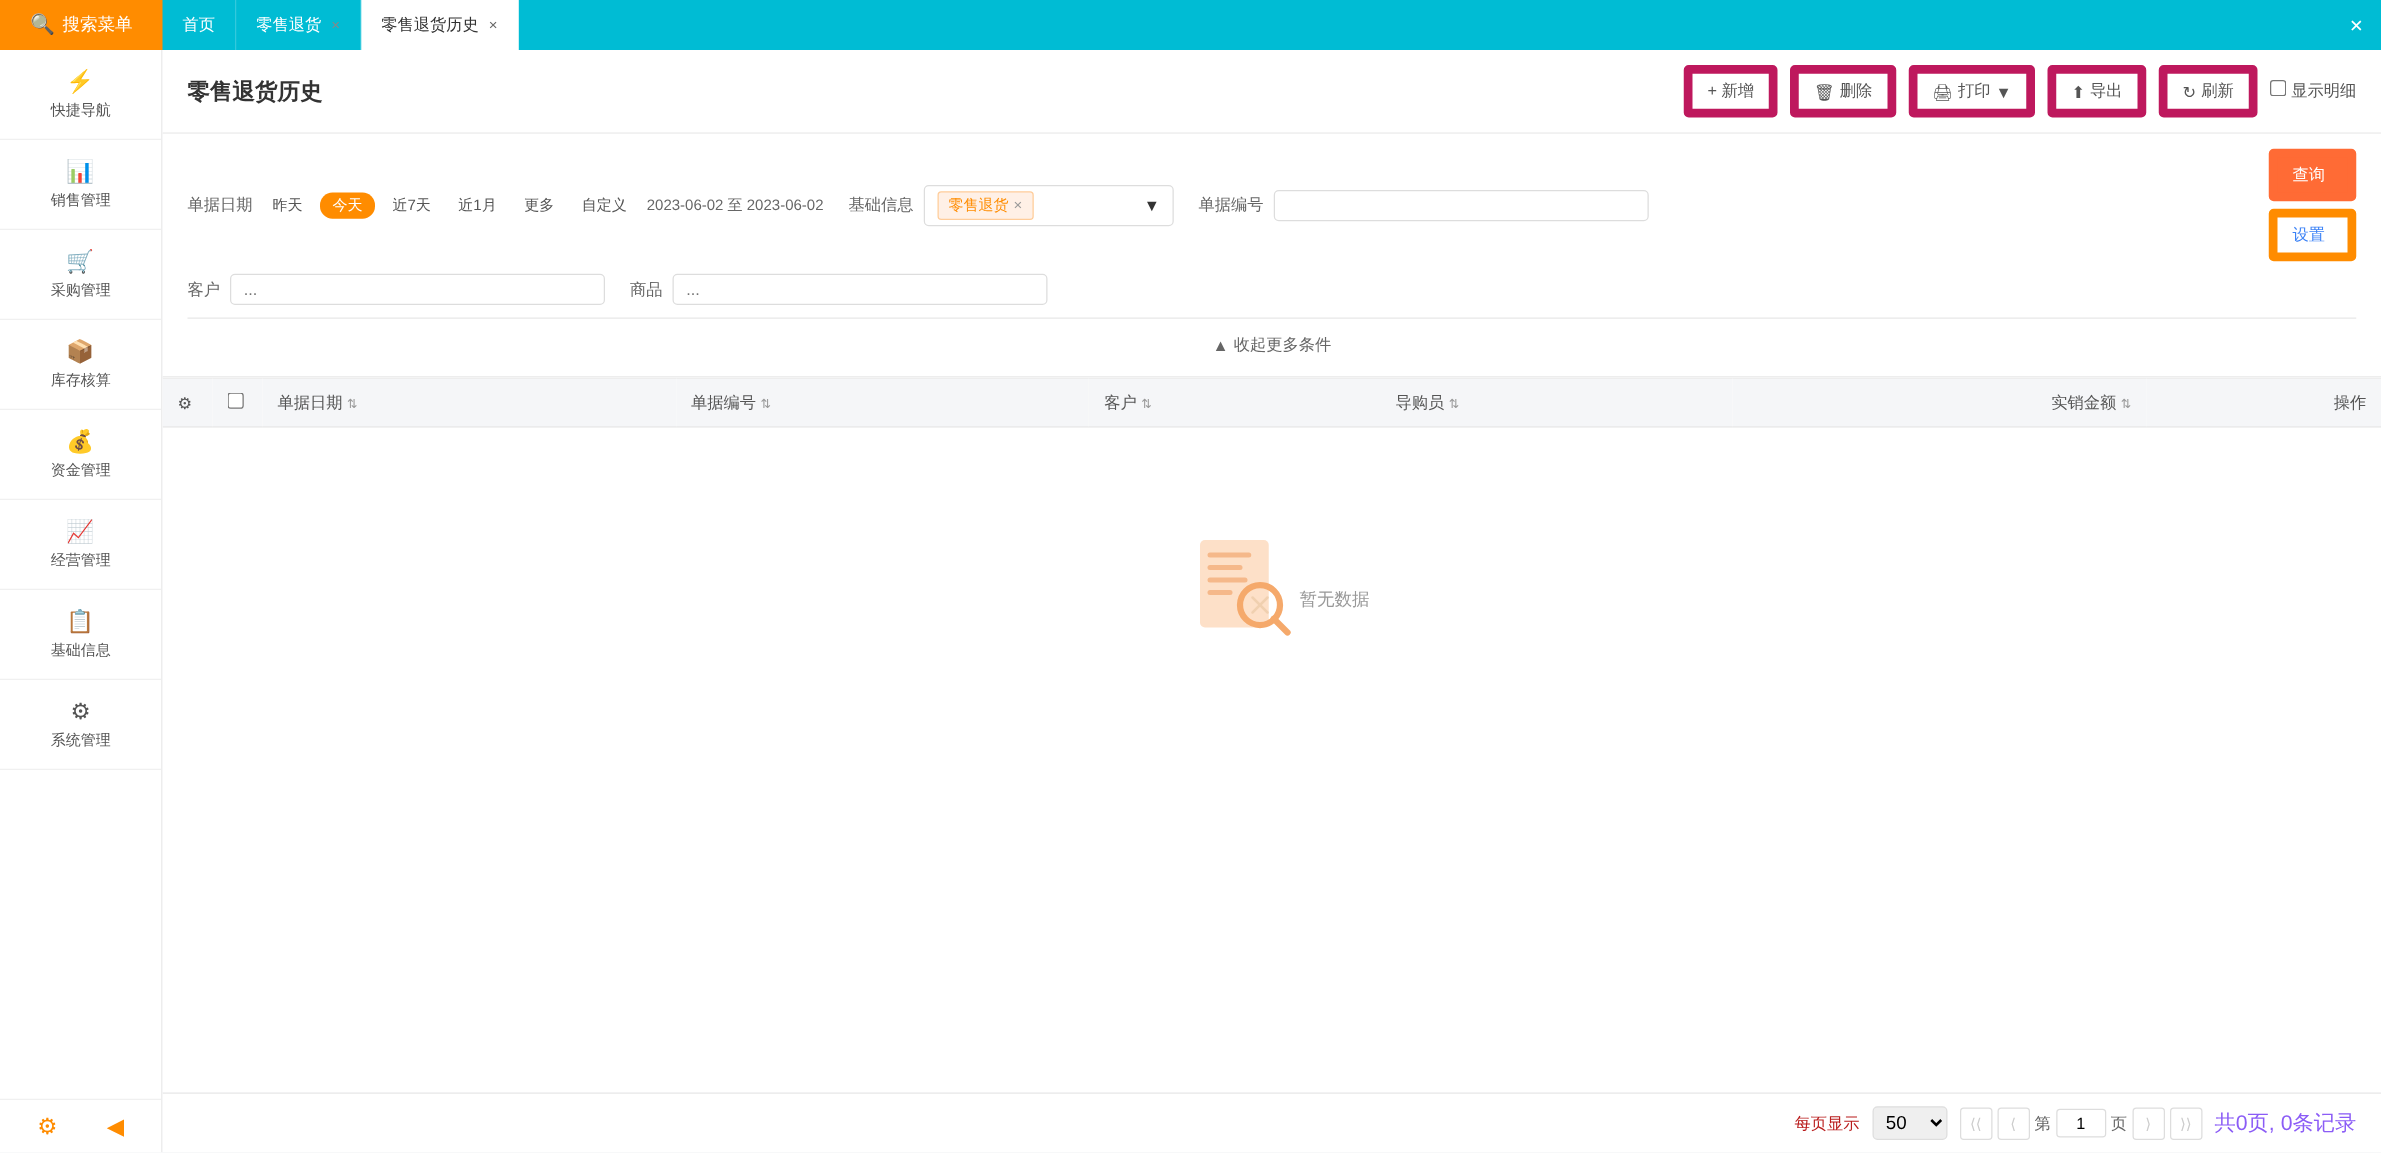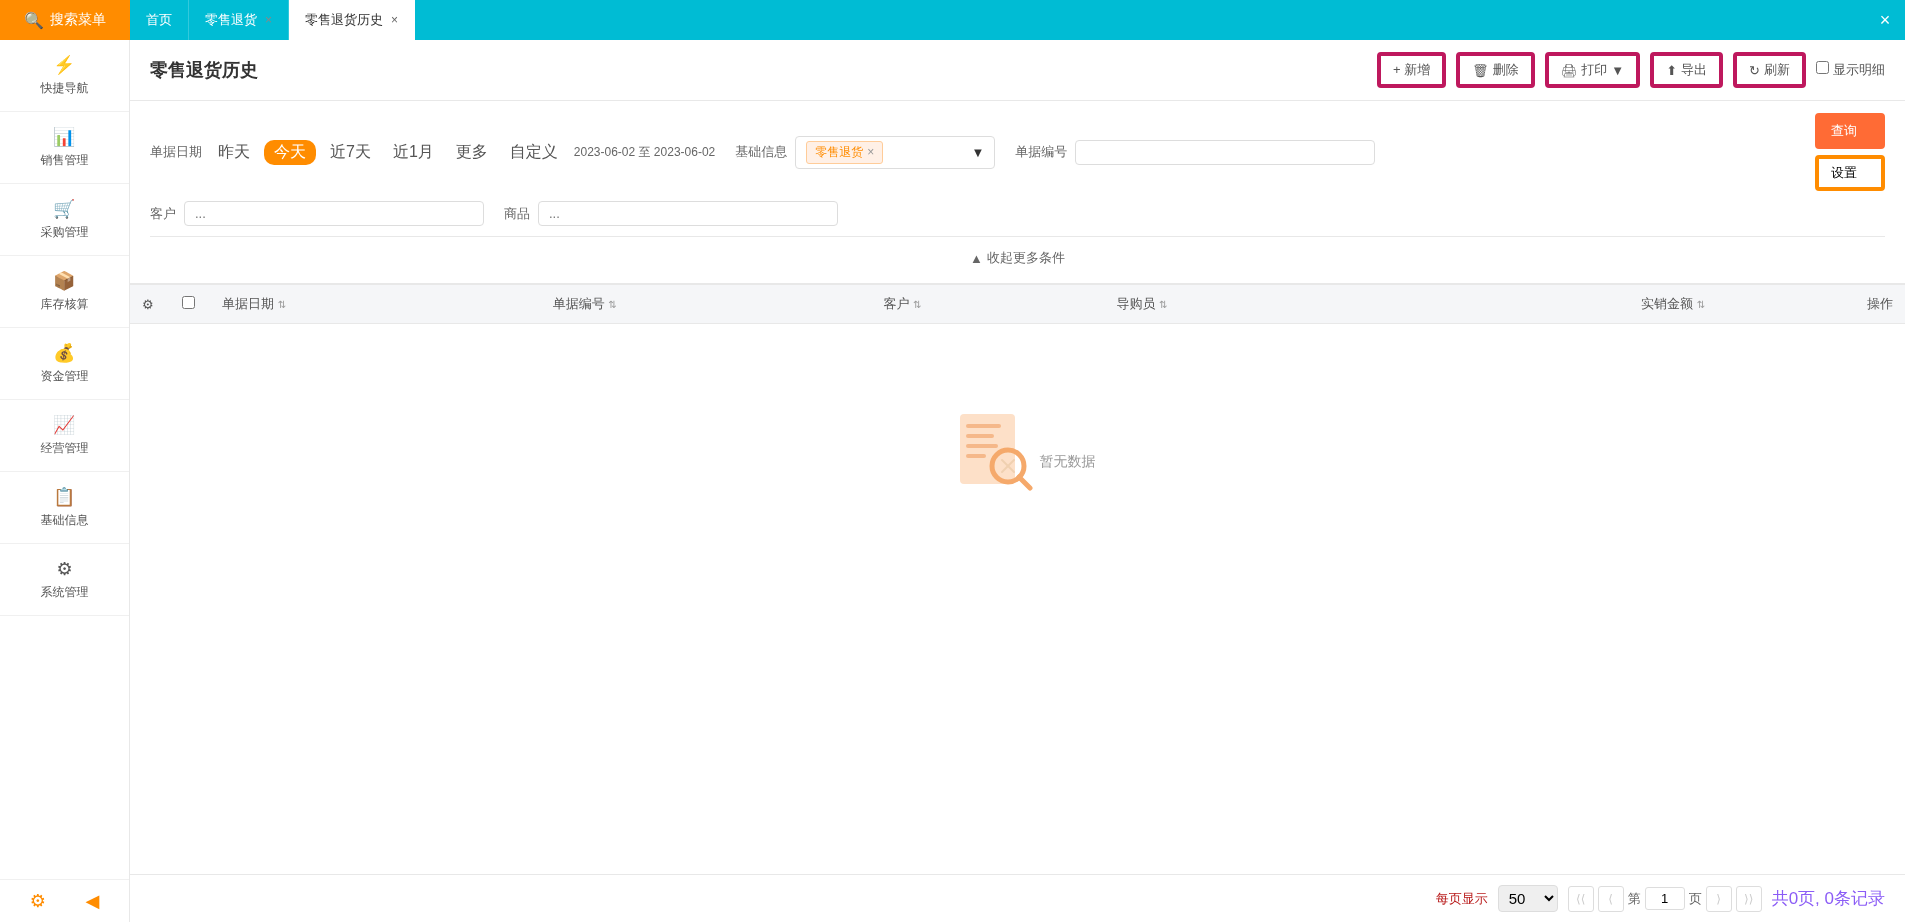--- a/index.html
+++ b/index.html
@@ -26,31 +26,31 @@
     .sidebar-bottom { margin-top: auto; display: flex; justify-content: space-around; padding: 10px; border-top: 1px solid #f0f0f0; }
     .sidebar-bottom-btn { cursor: pointer; color: #ff8c00; font-size: 18px; }
 
     
     .content { flex: 1; display: flex; flex-direction: column; overflow: hidden; background: #f5f6f8; }
 
     
     .page-header { background: white; padding: 12px 20px; display: flex; align-items: center; justify-content: space-between; border-bottom: 1px solid #e8e8e8; flex-shrink: 0; }
     .page-title { font-size: 18px; font-weight: bold; color: #333; }
     .toolbar { display: flex; align-items: center; gap: 10px; }
-    .toolbar-btn { display: flex; align-items: center; gap: 4px; padding: 5px 12px; border: 4px solid #be185d; border-radius: 4px; background: white; cursor: pointer; font-size: 13px; color: #555; }
+    .toolbar-btn { display: flex; align-items: center; gap: 4px; padding: 5px 12px; border: 7px solid #be185d; border-radius: 4px; background: white; cursor: pointer; font-size: 13px; color: #555; }
     .toolbar-btn.primary { background: #ff8c00; color: white; border-color: #ff8c00; }
     .checkbox-label { display: flex; align-items: flex-start; gap: 4px; font-size: 13px; color: #555; cursor: pointer; }
 
     
     .filter-area { background: white; padding: 12px 20px; border-bottom: 1px solid #e8e8e8; flex-shrink: 0; }
     .filter-row { display: flex; align-items: center; gap: 20px; margin-bottom: 10px; flex-wrap: wrap; }
     .filter-item { display: flex; align-items: center; gap: 8px; }
     .filter-label { color: #666; font-size: 13px; white-space: nowrap; }
     .date-options { display: flex; align-items: center; gap: 6px; }
-    .date-btn { padding: 2px 8px; border-radius: 3px; cursor: pointer; font-size: 16px; color: #555; }
+    .date-btn { padding: 2px 8px; border-radius: 3px; cursor: pointer; font-size: 12px; color: #555; }
     .date-btn.active { background: #ff8c00; color: white; border-radius: 10px; padding: 2px 10px; }
     .date-range { font-size: 12px; color: #666; }
     .filter-select { display: flex; align-items: center; gap: 6px; border: 1px solid #ddd; border-radius: 4px; padding: 4px 10px; min-width: 200px; cursor: pointer; }
     .filter-input { border: 1px solid #ddd; border-radius: 4px; padding: 4px 10px; min-width: 200px; outline: none; font-size: 13px; }
     .tag { display: flex; align-items: center; gap: 4px; background: #fff0e6; border: 1px solid #ffcc99; border-radius: 3px; padding: 2px 8px; font-size: 12px; color: #ff8c00; }
     .tag .remove { cursor: pointer; color: #999; }
     .collapse-btn { display: flex; align-items: center; gap: 4px; color: #666; cursor: pointer; font-size: 13px; justify-content: center; padding: 4px; }
     .collapse-divider { border: none; border-top: 1px solid #e8e8e8; margin: 8px 0; }
 
     
@@ -200,21 +200,21 @@
           </div>
         </div>
 
         <div class="filter-item">
           <span class="filter-label">单据编号</span>
           <input class="filter-input" type="text" style="min-width: 300px;">
         </div>
 
         <div style="margin-left: auto; display: flex; flex-direction: column; gap: 6px;">
           <button class="toolbar-btn primary" style="background:#ff6b35; border-color:#ff6b35; color:white; min-width:70px;">查询</button>
-          <button class="toolbar-btn" style="color:#000000; border-color:#ff8c00; min-width:70px;">设置</button>
+          <button class="toolbar-btn" style="color:#3b82f6; border-color:#ff8c00; min-width:70px;">设置</button>
         </div>
       </div>
 
       <div class="filter-row">
 
         <div class="filter-item">
           <span class="filter-label">客户</span>
           <input class="filter-input" type="text" placeholder="..." style="min-width: 300px;">
         </div>
 

